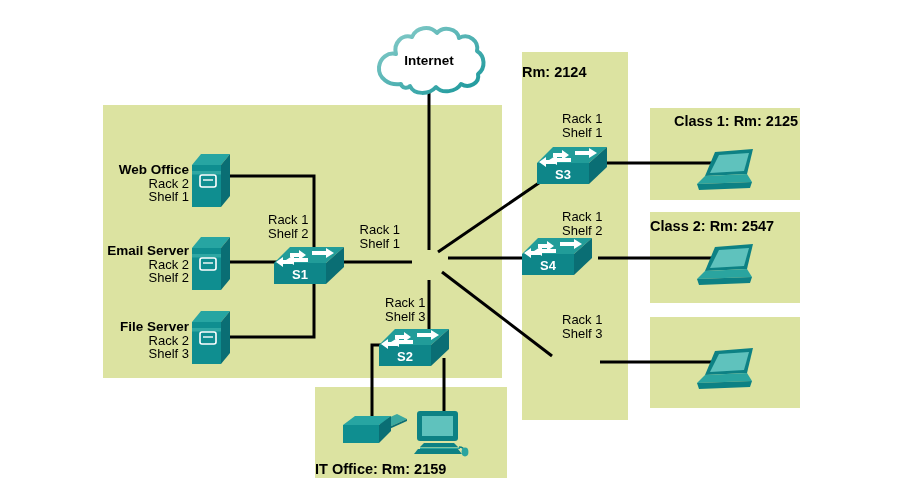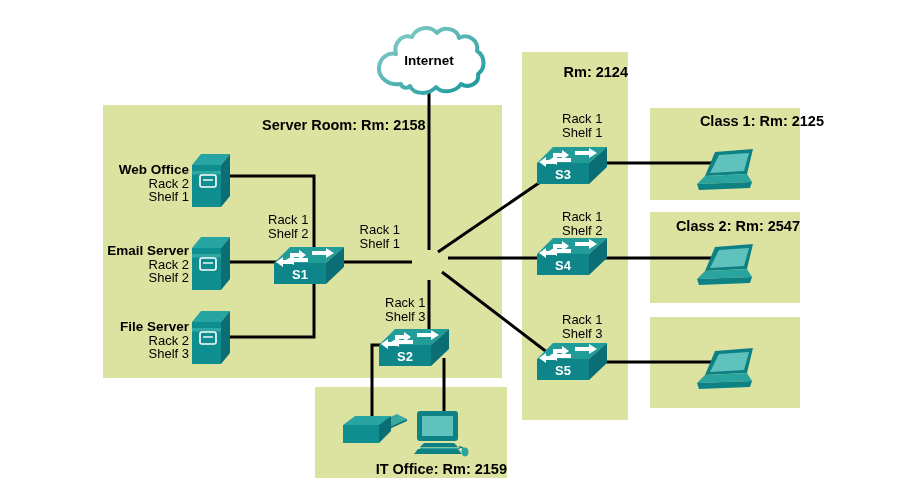--- a/index.html
+++ b/index.html
@@ -4,21 +4,21 @@
 <title>Network Topology</title>
 <style>
   html,body{margin:0;padding:0;background:#ffffff;}
   .canvas{position:relative;width:921px;height:484px;background:#ffffff;overflow:hidden;
           font-family:"Liberation Sans",sans-serif;color:#000000;}
   .room{position:absolute;background:#dce3a1;}
   .wires{position:absolute;left:0;top:0;}
   .wires polyline{fill:none;stroke:#000000;stroke-width:3;}
   .dev{position:absolute;}
   .title{position:absolute;font-weight:bold;font-size:14.5px;white-space:nowrap;}
-  .center{text-align:right;}
+  .center{text-align:left;}
   .rs{position:absolute;font-size:13px;line-height:13.5px;white-space:nowrap;}
   .right{text-align:right;}
   .devlabel{position:absolute;font-size:13px;line-height:13px;text-align:right;white-space:nowrap;}
   .devlabel .nm{font-weight:bold;font-size:13.5px;line-height:14px;}
   .cloudlabel{position:absolute;font-weight:bold;font-size:13.5px;text-align:center;}
   svg text{font-family:"Liberation Sans",sans-serif;font-weight:bold;fill:#ffffff;}
 </style>
 </head>
 <body>
 
@@ -56,21 +56,20 @@
             <stop offset="1" stop-color="#17969a"></stop>
         </linearGradient>
       </defs>
       <path d="M30,62 C18,64 7,56 8,45 C9,36 17,30 25,32 C22,21 31,12 41,15 C45,5 59,3 66,11
                C72,4 86,6 88,16 C98,11 108,19 106,29 C114,34 115,46 107,52 C109,61 98,67 90,62
                C85,70 71,72 65,65 C58,73 43,73 39,64 C36,67 31,66 30,62 Z" fill="#ffffff" stroke="url(#cg)" stroke-width="4" stroke-linejoin="round"></path>
     </svg>
   </div>
   <div class="cloudlabel" style="left:371px;top:53px;width:116px;">Internet</div>
 
-  <div class="title" style="left:262px;top:117px;">Server Room: Rm: 2158</div>
   <div class="title center" style="left:315px;top:461px;width:192px;">IT Office: Rm: 2159</div>
   <div class="title center" style="left:522px;top:64px;width:106px;">Rm: 2124</div>
   <div class="title center" style="left:650px;top:113px;width:150px;padding-left:24px;">Class 1: Rm: 2125</div>
   <div class="title center" style="left:650px;top:218px;width:150px;">Class 2: Rm: 2547</div>
 
   <div class="dev" style="left:192px;top:154px;">
     <svg width="38" height="53" viewBox="0 0 38 53">
       <polygon points="9,0 38,0 29,11 0,11" fill="#27a5a2"></polygon>
       <polygon points="29,11 38,0 38,42 29,53" fill="#0a6e74"></polygon>
       <rect x="0" y="11" width="29" height="42" fill="#0f8e90"></rect>
@@ -148,45 +147,33 @@
       <polygon points="52,16 70,0 70,20 52,37" fill="#0a6e74"></polygon>
       <rect x="0" y="16" width="52" height="21" fill="#0e8689"></rect>
       <path d="M38,4 h14 v-3 l8,5 -8,5 v-3 h-14 z" fill="#ffffff"></path>
       <path d="M16,6 h9 v-3 l7,5 -7,5 v-3 h-9 z" fill="#ffffff"></path>
       <path d="M34,11 h-14 v-3 l-8,5 8,5 v-3 h14 z" fill="#ffffff"></path>
       <path d="M18,13 h-9 v-3 l-7,5 7,5 v-3 h9 z" fill="#ffffff"></path>
       <text x="26" y="32" font-size="13" text-anchor="middle">S3</text>
     </svg>
   </div>
 
-  <div class="dev" style="left:537px;top:238px;">
+  <div class="dev" style="left:522px;top:238px;">
     <svg width="70" height="37" viewBox="0 0 70 37">
       <polygon points="16,0 70,0 52,16 0,16" fill="#219c99"></polygon>
       <polygon points="52,16 70,0 70,20 52,37" fill="#0a6e74"></polygon>
       <rect x="0" y="16" width="52" height="21" fill="#0e8689"></rect>
       <path d="M38,4 h14 v-3 l8,5 -8,5 v-3 h-14 z" fill="#ffffff"></path>
       <path d="M16,6 h9 v-3 l7,5 -7,5 v-3 h-9 z" fill="#ffffff"></path>
       <path d="M34,11 h-14 v-3 l-8,5 8,5 v-3 h14 z" fill="#ffffff"></path>
       <path d="M18,13 h-9 v-3 l-7,5 7,5 v-3 h9 z" fill="#ffffff"></path>
       <text x="26" y="32" font-size="13" text-anchor="middle">S4</text>
     </svg>
   </div>
 
-  <div class="dev" style="left:537px;top:343px;">
-    <svg width="70" height="37" viewBox="0 0 70 37">
-      <polygon points="16,0 70,0 52,16 0,16" fill="#219c99"></polygon>
-      <polygon points="52,16 70,0 70,20 52,37" fill="#0a6e74"></polygon>
-      <rect x="0" y="16" width="52" height="21" fill="#0e8689"></rect>
-      <path d="M38,4 h14 v-3 l8,5 -8,5 v-3 h-14 z" fill="#ffffff"></path>
-      <path d="M16,6 h9 v-3 l7,5 -7,5 v-3 h-9 z" fill="#ffffff"></path>
-      <path d="M34,11 h-14 v-3 l-8,5 8,5 v-3 h14 z" fill="#ffffff"></path>
-      <path d="M18,13 h-9 v-3 l-7,5 7,5 v-3 h9 z" fill="#ffffff"></path>
-      <text x="26" y="32" font-size="13" text-anchor="middle">S5</text>
-    </svg>
-  </div>
 
 
   <div class="dev" style="left:341px;top:409px;">
     <svg width="67" height="37" viewBox="0 0 67 37">
       <polygon points="36,14 56,5 66,10 46,19" fill="#3aa89f"></polygon>
       <polygon points="46,19 66,10 66,12 46,21" fill="#0a6e74"></polygon>
       <polygon points="2,16 14,7 50,7 38,16" fill="#27a5a2"></polygon>
       <polygon points="38,16 50,7 50,22 38,34" fill="#0a6e74"></polygon>
       <rect x="2" y="16" width="36" height="18" fill="#0f8e90"></rect>
     </svg>

